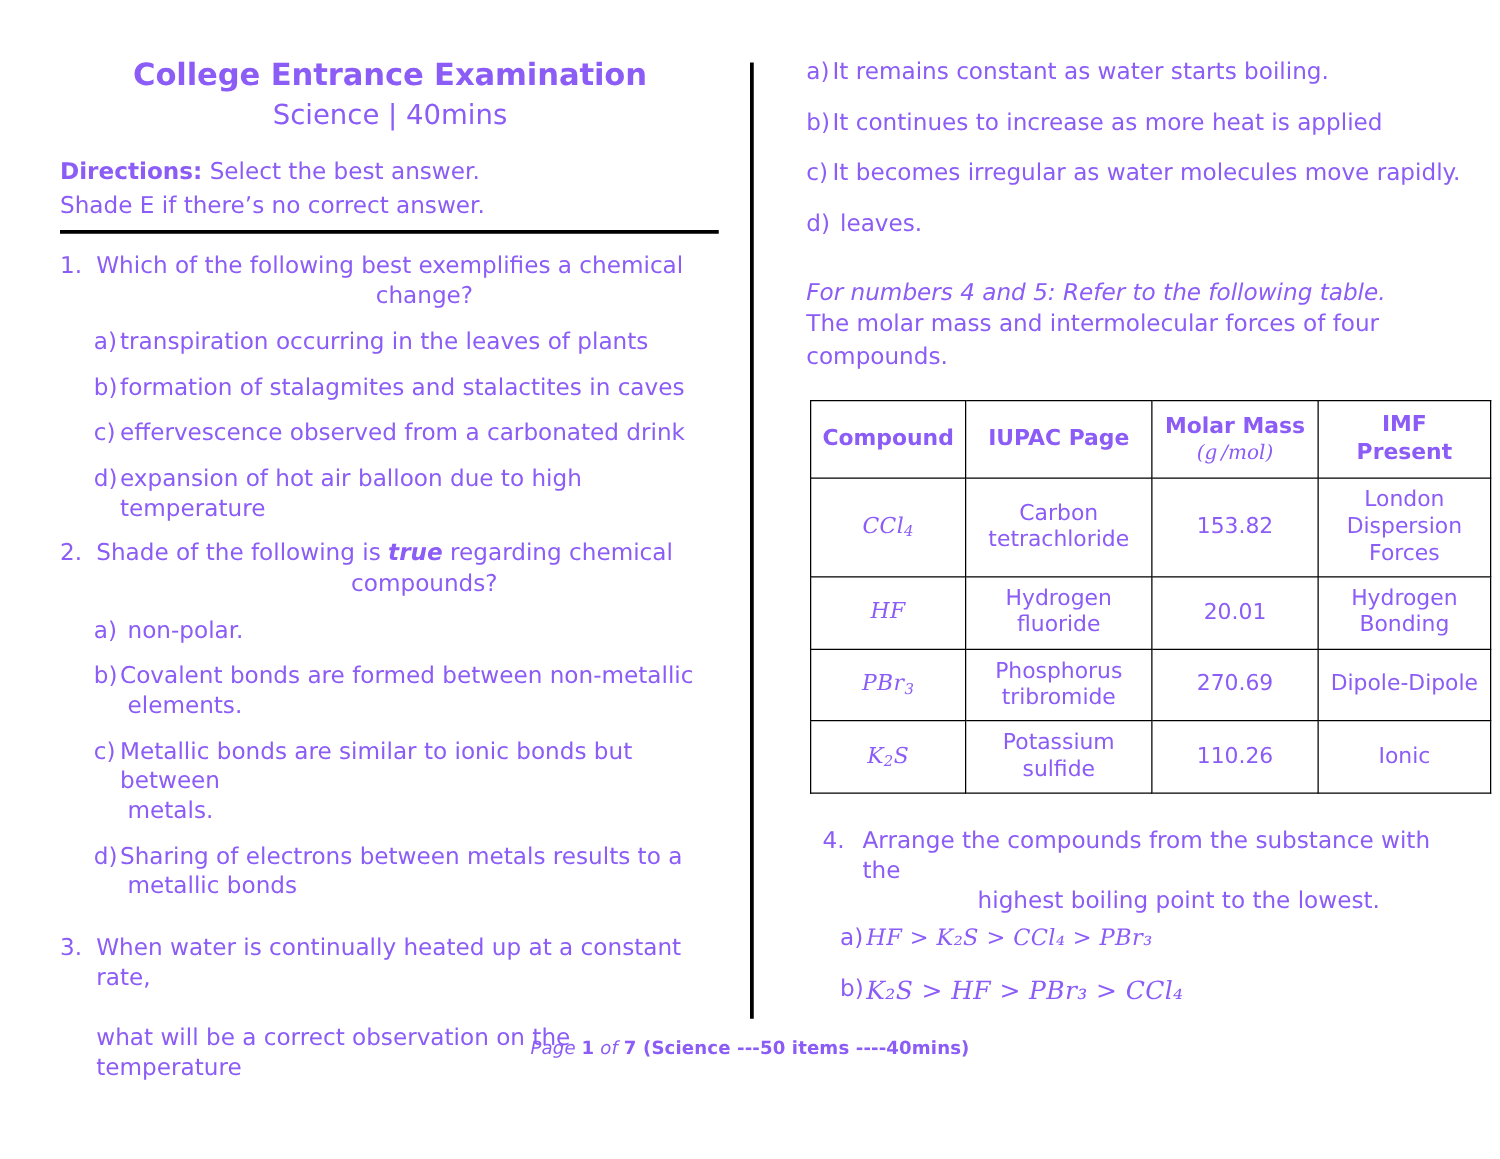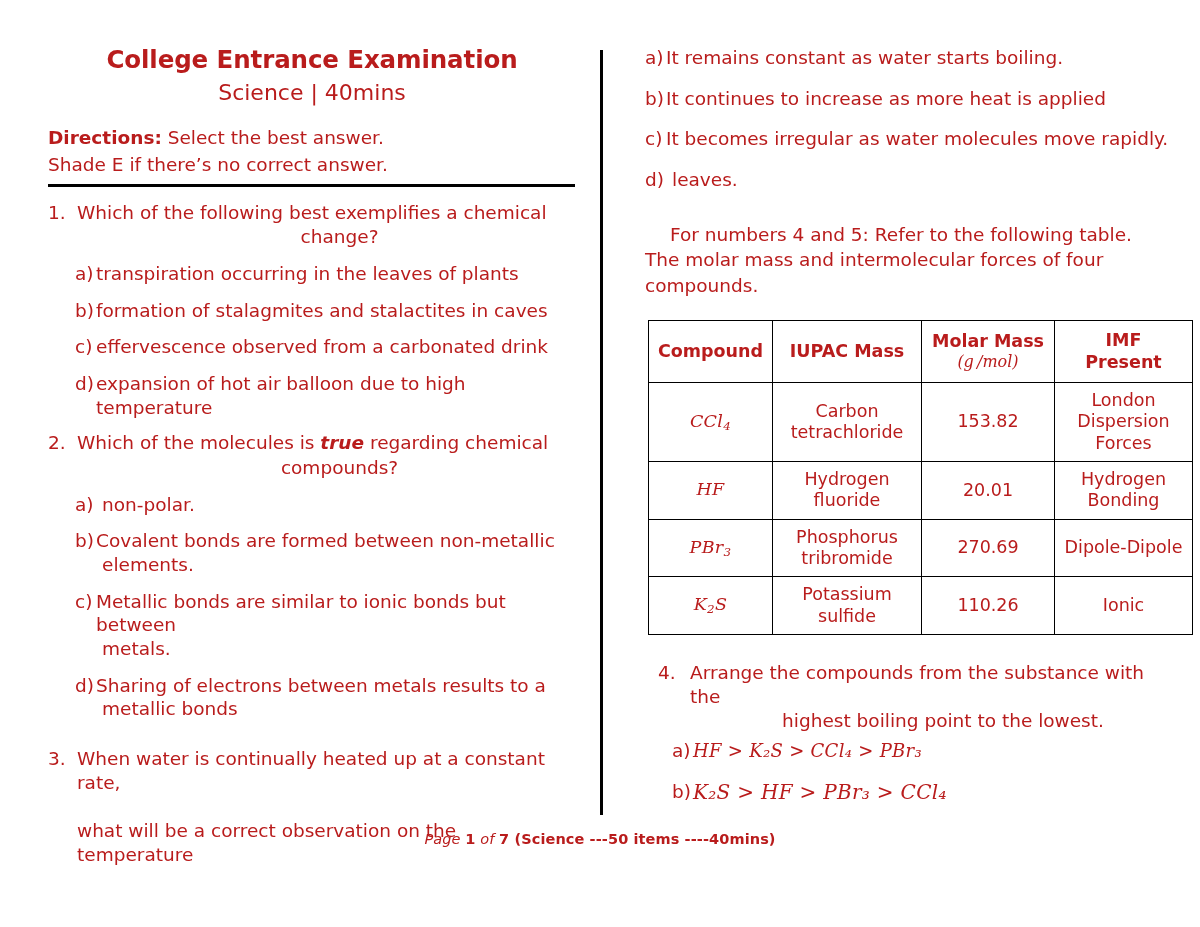--- a/index.html
+++ b/index.html
@@ -6,21 +6,21 @@
     margin: 0;
     padding: 0;
     background: #ffffff;
   }
   .page {
     position: relative;
     width: 1200px;
     height: 927px;
     background: #ffffff;
     font-family: "DejaVu Sans", "Liberation Sans", sans-serif;
-    color: #b91c1c;
+    color: #8b5cf6;
     overflow: hidden;
   }
 
   
   .col-left {
     position: absolute;
     left: 48px;
     top: 46px;
     width: 528px;
   }
@@ -127,22 +127,22 @@
   }
   i.emph { font-style: italic; font-weight: bold; }
 
   
   .note {
     font-size: 18.5px;
     line-height: 1.38;
     margin: 30px 0 0 5px;
   }
   .note .lead {
+    font-style: italic;
     font-weight: normal;
-    margin-left: 25px;
   }
 
   
   .tbl-wrap { margin: 22px 0 0 8px; }
   table.imf {
     border-collapse: collapse;
     width: 508px;
     table-layout: fixed;
     font-size: 17.5px;
   }
@@ -224,21 +224,21 @@
       </div>
       <div class="choice">
         <span class="lbl">d)</span>
         <span class="ctext">expansion of hot air balloon due to high temperature</span>
       </div>
     </div>
 
     <div class="q">
       <span class="num">2.</span>
       <span class="qtext">
-        <span>Which of the molecules is </span><i class="emph">true</i><span> regarding chemical</span>
+        <span>Shade of the following is </span><i class="emph">true</i><span> regarding chemical</span>
         <span class="cont">compounds?</span>
       </span>
     </div>
     <div class="choices">
       <div class="choice">
         <span class="lbl">a)</span>
         <span class="ctext">
           <span class="cont">non-polar.</span>
         </span>
       </div>
@@ -301,21 +301,21 @@
     <div class="note">
       <span class="lead">For numbers 4 and 5: Refer to the following table.</span><br>
       <span>The molar mass and intermolecular forces of four compounds.</span>
     </div>
 
     <div class="tbl-wrap">
       <table class="imf">
         <thead>
           <tr>
             <th class="c1">Compound</th>
-            <th class="c2">IUPAC Mass</th>
+            <th class="c2">IUPAC Page</th>
             <th class="c3">
               <span>Molar Mass</span>
               <span class="unit">(g /mol)</span>
             </th>
             <th class="c4">
               <span>IMF</span><br>
               <span>Present</span>
             </th>
           </tr>
         </thead>

